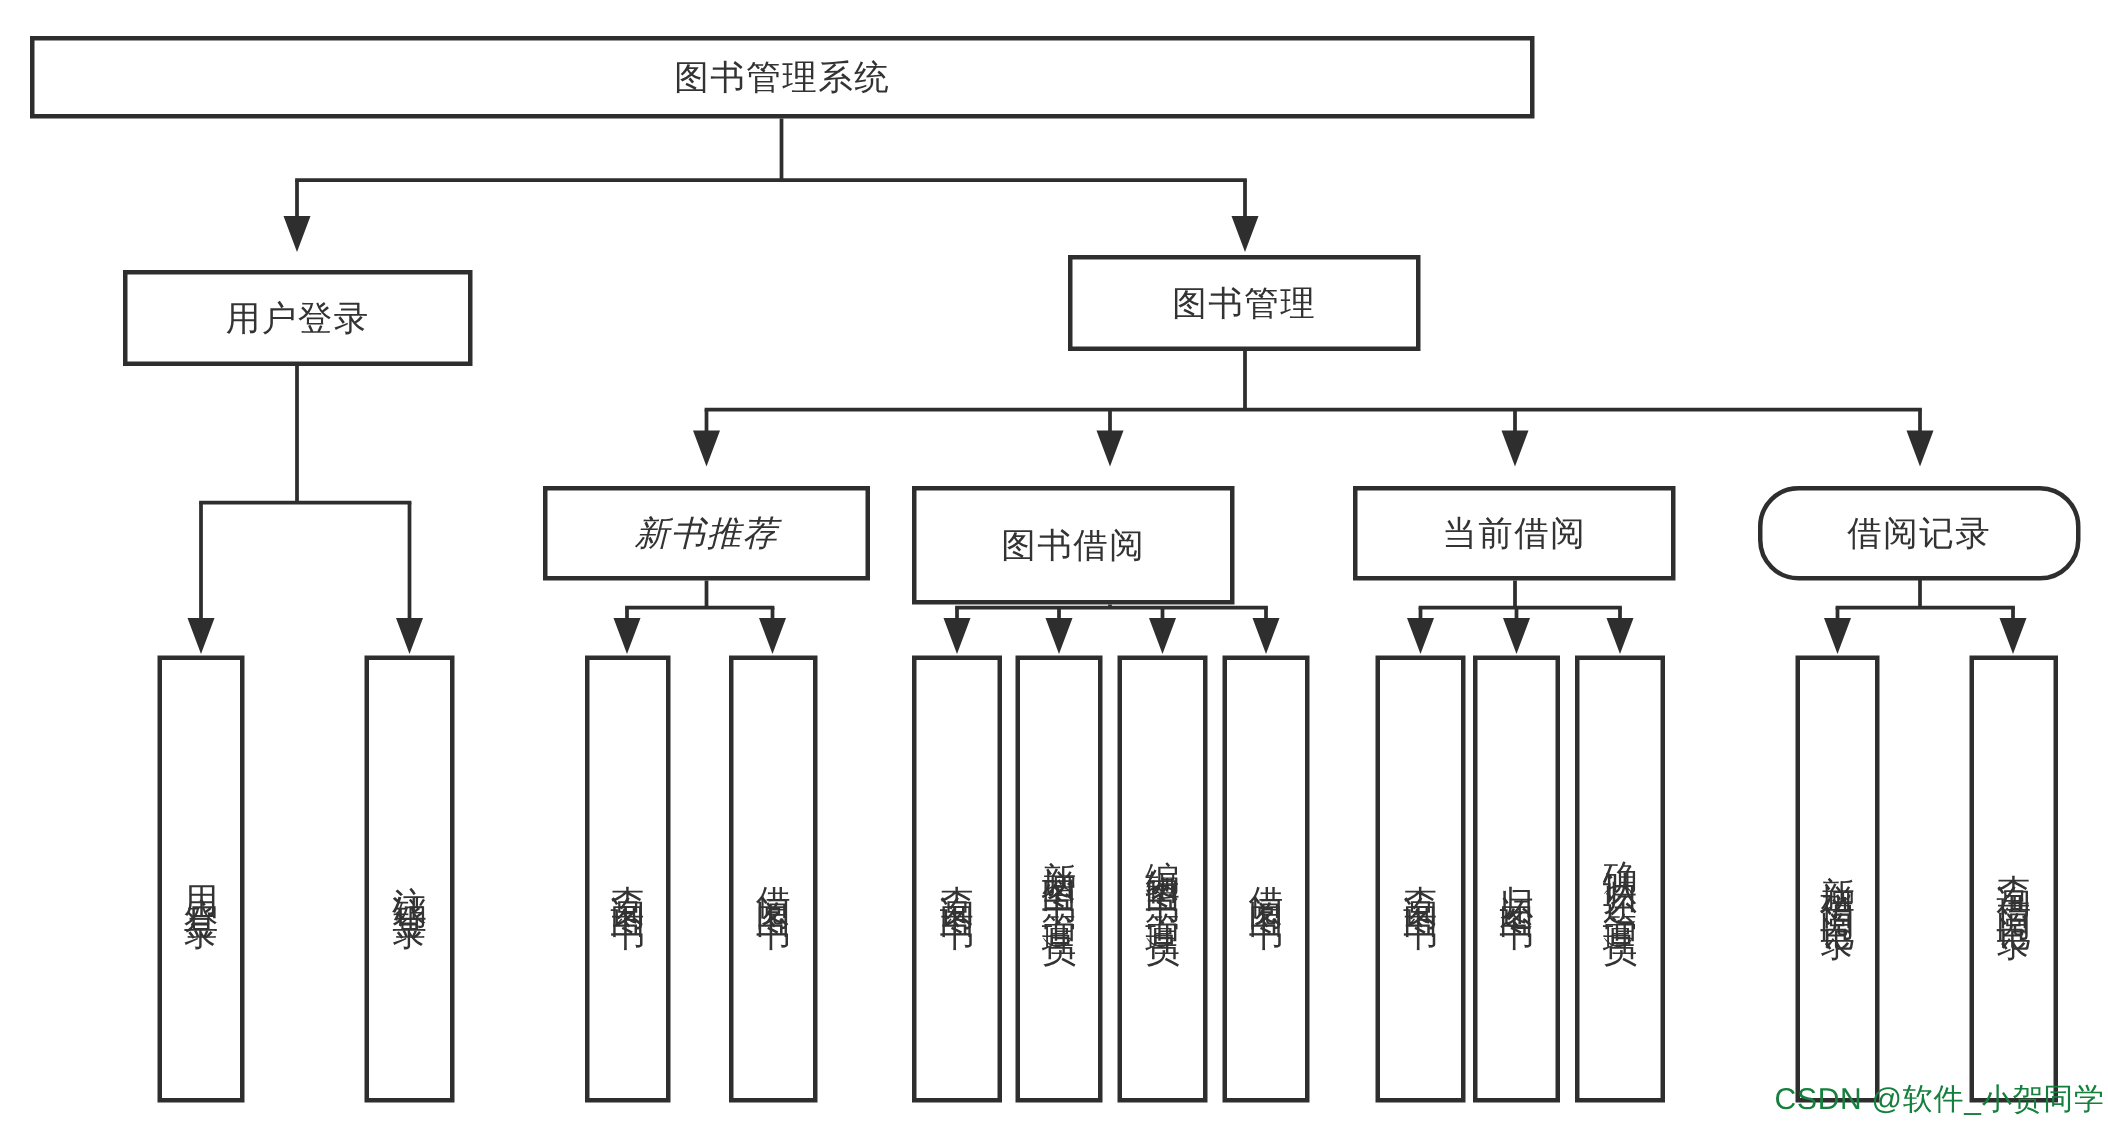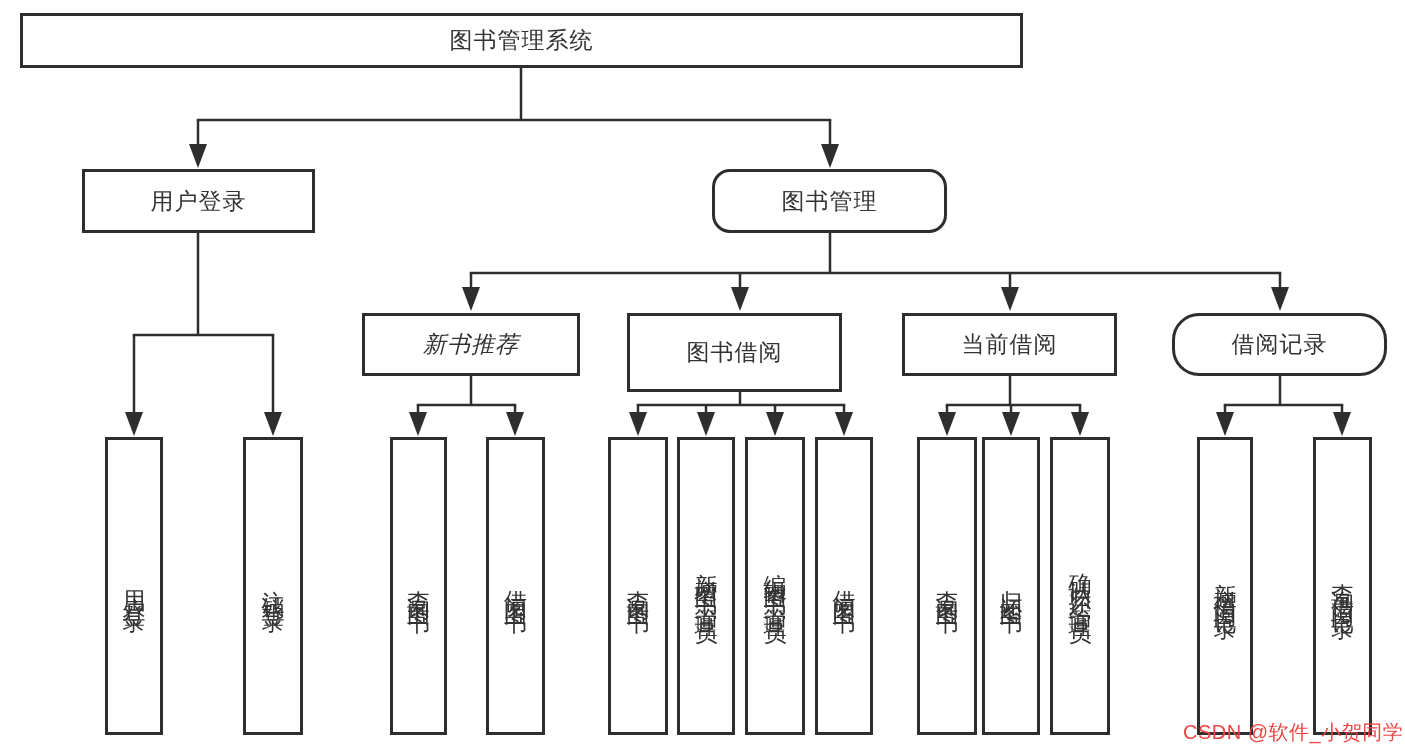--- a/index.html
+++ b/index.html
@@ -22,20 +22,21 @@
     box-sizing: border-box;
     border: 3px solid #2e2e2e;
     background: #ffffff;
     display: flex;
     align-items: center;
     justify-content: center;
     color: #333333;
     font-size: 23px;
     z-index: 2;
     letter-spacing: 1px;
+    margin-top: 11px;
   }
   .vbox {
     position: absolute;
     box-sizing: border-box;
     border: 3px solid #2e2e2e;
     background: #ffffff;
     display: flex;
     align-items: center;
     justify-content: center;
     color: #333333;
@@ -51,21 +52,21 @@
     line-height: 1;
     white-space: nowrap;
   }
   .watermark {
     position: absolute;
     left: 1183px;
     top: 719px;
     width: 215px;
     text-align: right;
     font-size: 20px;
-    color: #ef4444;
+    color: #15803d;
     z-index: 10;
     white-space: nowrap;
     letter-spacing: 0.5px;
   }
 </style>
 </head>
 <body>
 
 <div class="canvas">
 
@@ -135,28 +136,28 @@
     </g>
   </svg>
 
   <div class="box" style="left:20px; top:13px; width:1003px; height:55px;">
     <span>图书管理系统</span>
   </div>
 
   <div class="box" style="left:82px; top:169px; width:233px; height:64px;">
     <span>用户登录</span>
   </div>
-  <div class="box" style="left:712px; top:169px; width:235px; height:64px;border-radius:18px;">
+  <div class="box" style="left:712px; top:159px; width:235px; height:64px;">
     <span>图书管理</span>
   </div>
 
   <div class="box" style="left:362px; top:313px; width:218px; height:63px;font-style:italic;">
     <span>新书推荐</span>
   </div>
-  <div class="box" style="left:627px; top:313px; width:215px; height:79px;text-align:center;">
+  <div class="box" style="left:608px; top:313px; width:215px; height:79px;text-align:center;">
     <span>图书借阅</span>
   </div>
   <div class="box" style="left:902px; top:313px; width:215px; height:63px;text-align:right;">
     <span>当前借阅</span>
   </div>
   <div class="box" style="left:1172px; top:313px; width:215px; height:63px;border-radius:27px;">
     <span>借阅记录</span>
   </div>
 
   <div class="vbox" style="left:105px; width:58px;">

